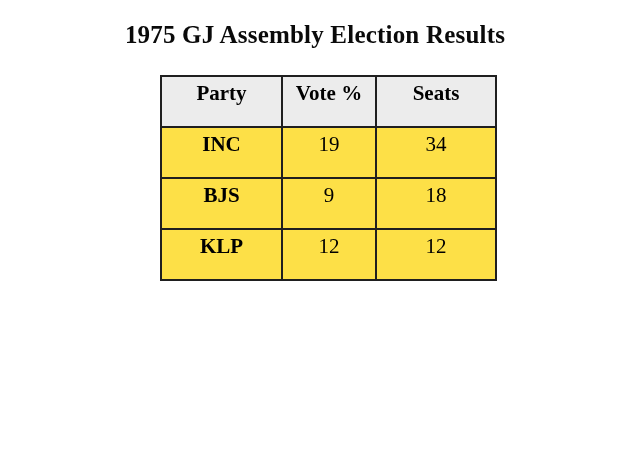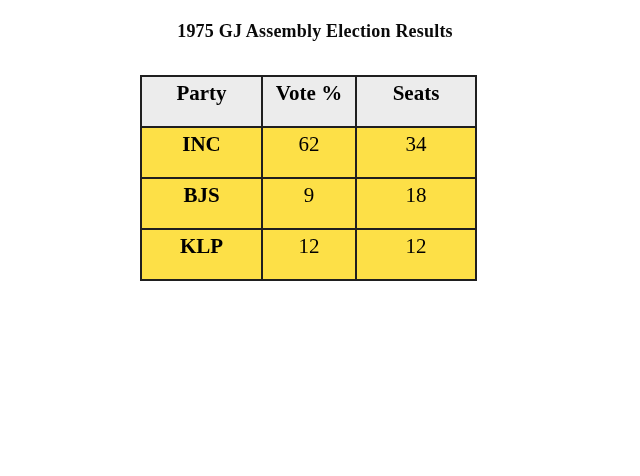--- a/index.html
+++ b/index.html
@@ -15,28 +15,28 @@
     overflow: hidden;
     font-family: "Liberation Serif", "DejaVu Serif", serif;
     color: #000000;
   }
   .title {
     position: absolute;
     top: 21px;
     left: 0;
     width: 630px;
     text-align: center;
-    font-size: 18px;
+    font-size: 25px;
     font-weight: bold;
     color: #0a0a0a;
     letter-spacing: 0.2px;
   }
   table.results {
     position: absolute;
-    left: 140px;
+    left: 160px;
     top: 75px;
     border-collapse: collapse;
     table-layout: fixed;
     width: 335px;
   }
   table.results tr {
     height: 51px;
   }
   table.results td {
     border: 2px solid #1f1f1f;
@@ -71,21 +71,21 @@
     </colgroup>
     <tbody>
       <tr class="header-row shaded">
         <td>Party</td>
         <td>Vote %</td>
         <td>Seats</td>
       </tr>
 
       <tr>
         <td class="party">INC</td>
-        <td>62</td>
+        <td>19</td>
         <td>34</td>
       </tr>
 
 
       <tr>
         <td class="party">BJS</td>
         <td>9</td>
         <td>18</td>
       </tr>
 

